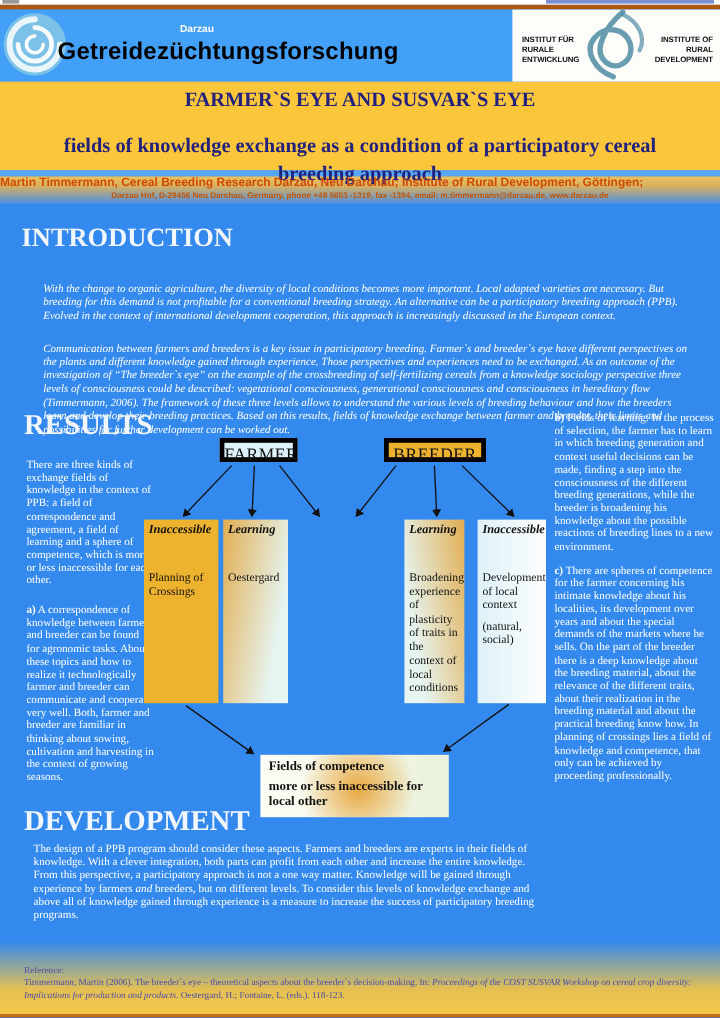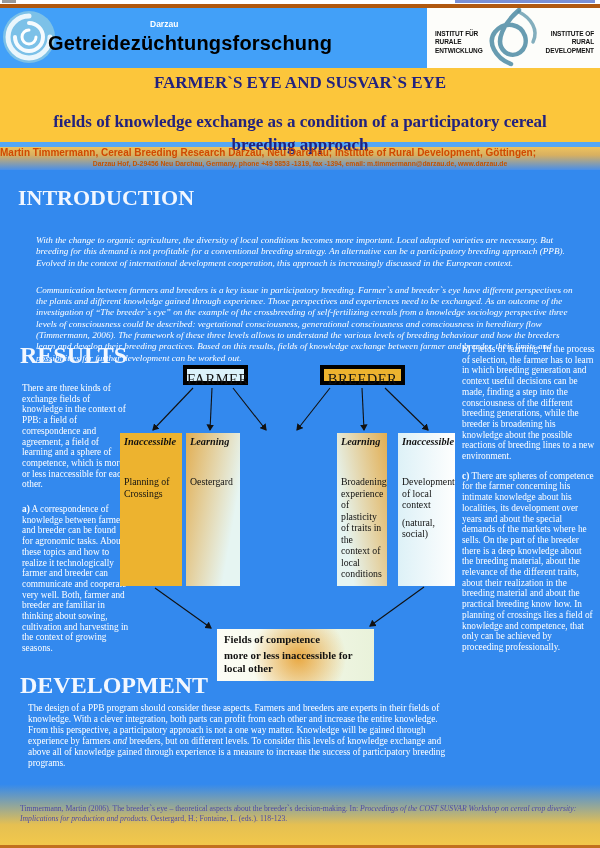--- a/index.html
+++ b/index.html
@@ -178,16 +178,17 @@
       <line x1="385" y1="388" x2="428" y2="430" marker-end="url(#arr)"></line>
       <line x1="155" y1="588" x2="211" y2="628" marker-end="url(#arr)"></line>
       <line x1="424" y1="587" x2="370" y2="626" marker-end="url(#arr)"></line>
     </g>
   </svg>
 
   <div class="abs h-white disc-h">DEVELOPMENT</div>
   <div class="abs disc-p"><span>The design of a PPB program should consider these aspects. Farmers and breeders are experts in their fields of knowledge. With a clever integration, both parts can profit from each other and increase the entire knowledge. From this perspective, a participatory approach is not a one way matter. Knowledge will be gained through experience by farmers </span><i>and</i><span> breeders, but on different levels. To consider this levels of knowledge exchange and above all of knowledge gained through experience is a measure to increase the success of participatory breeding programs.</span></div>
 
   <div class="abs ref">
+    <div>Reference:</div>
     <div><span>Timmermann, Martin (2006). The breeder`s eye – theoretical aspects about the breeder`s decision-making. In: </span><i>Proceedings of the COST SUSVAR Workshop on cereal crop diversity: Implications for production and products</i><span>. Oestergard, H.; Fontaine, L. (eds.). 118-123.</span></div>
   </div>
 
 </div>
 
 </body></html>

